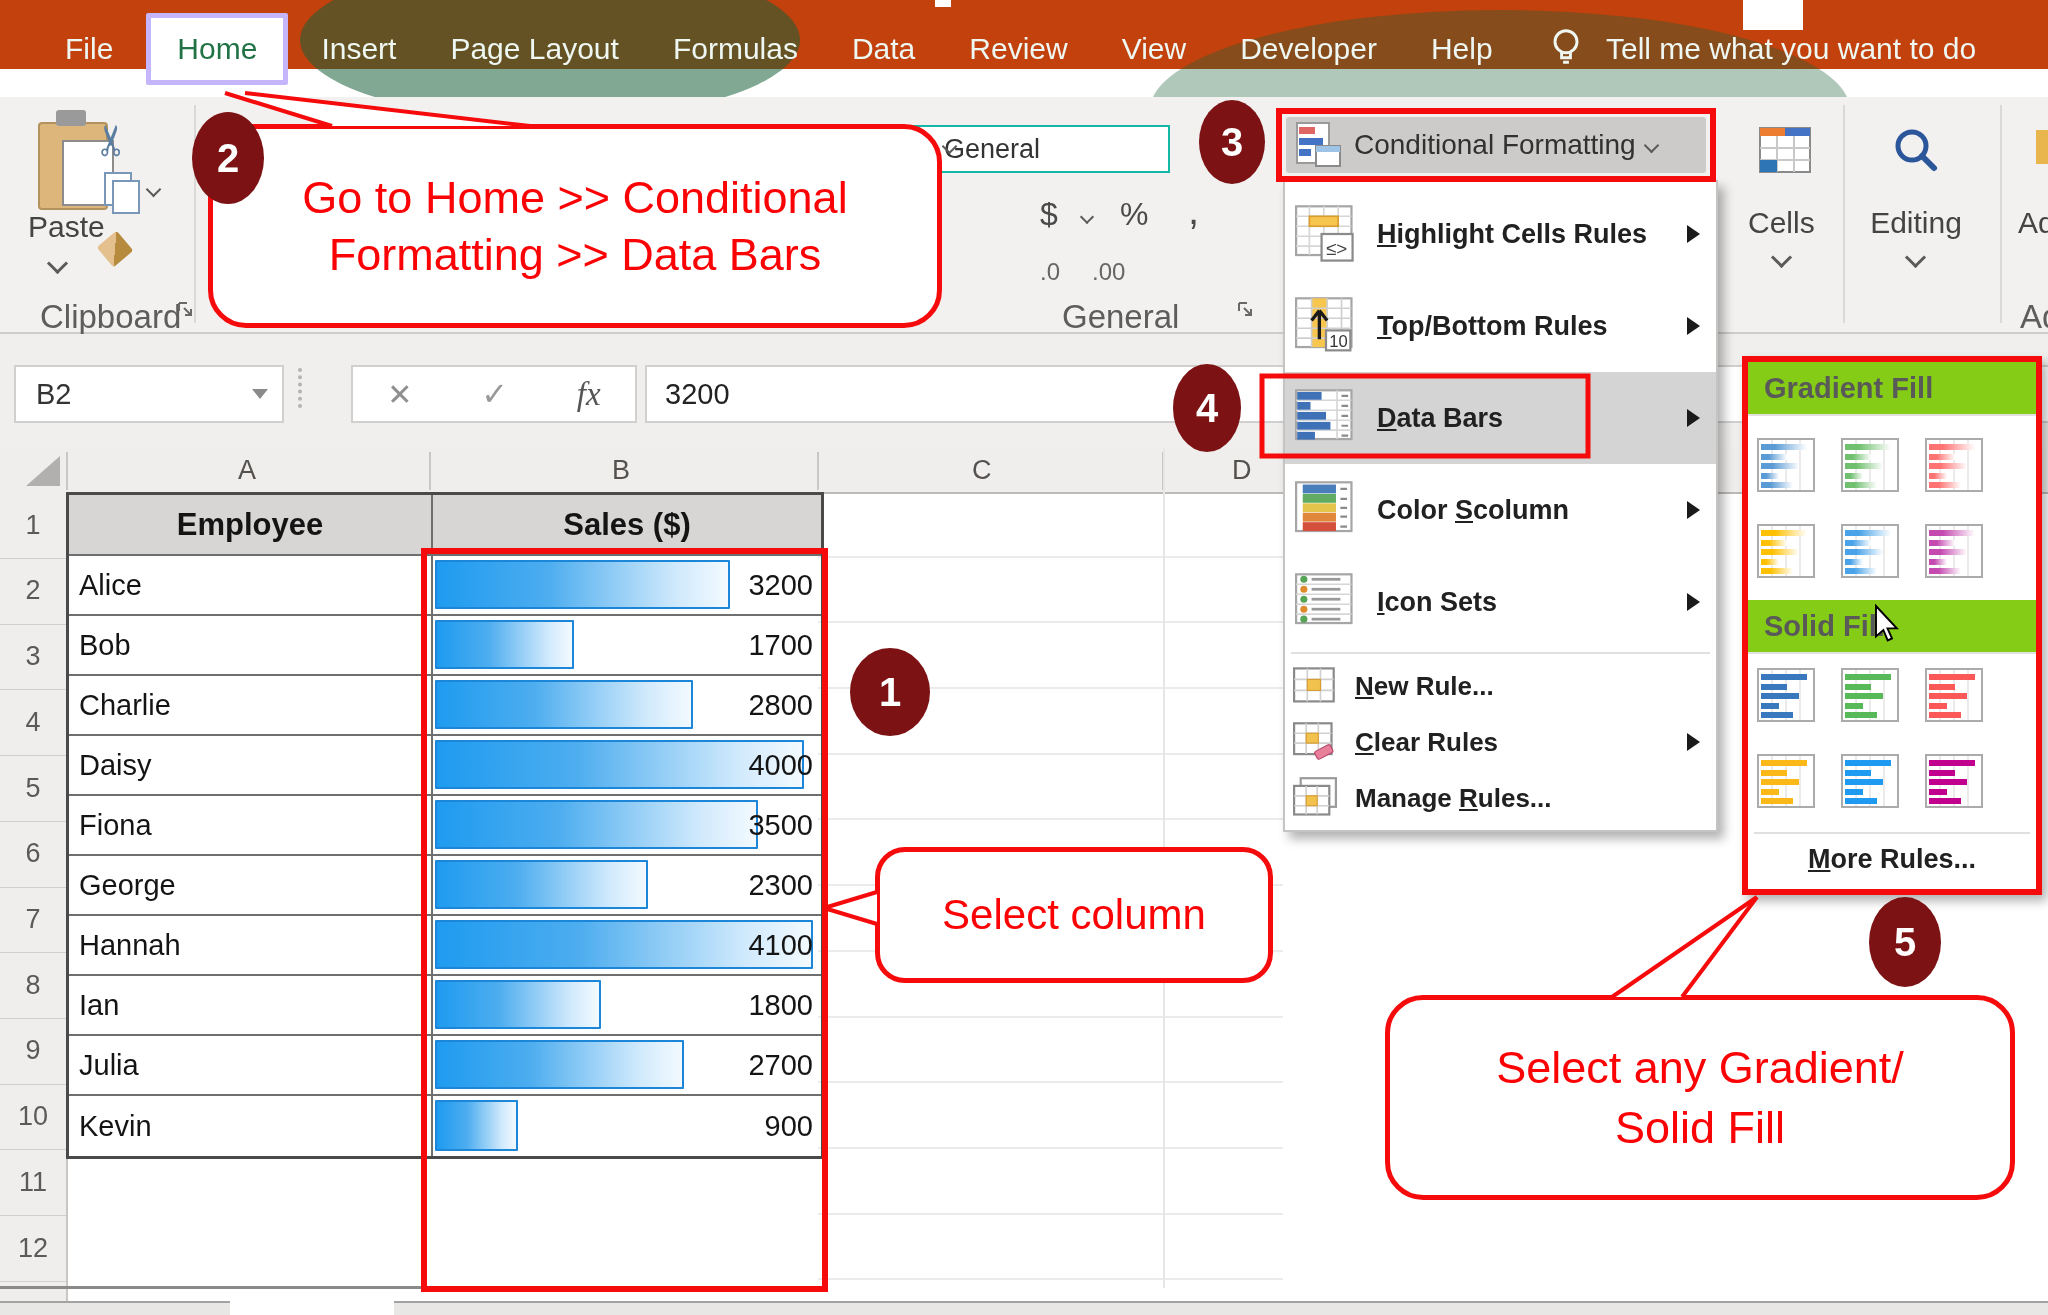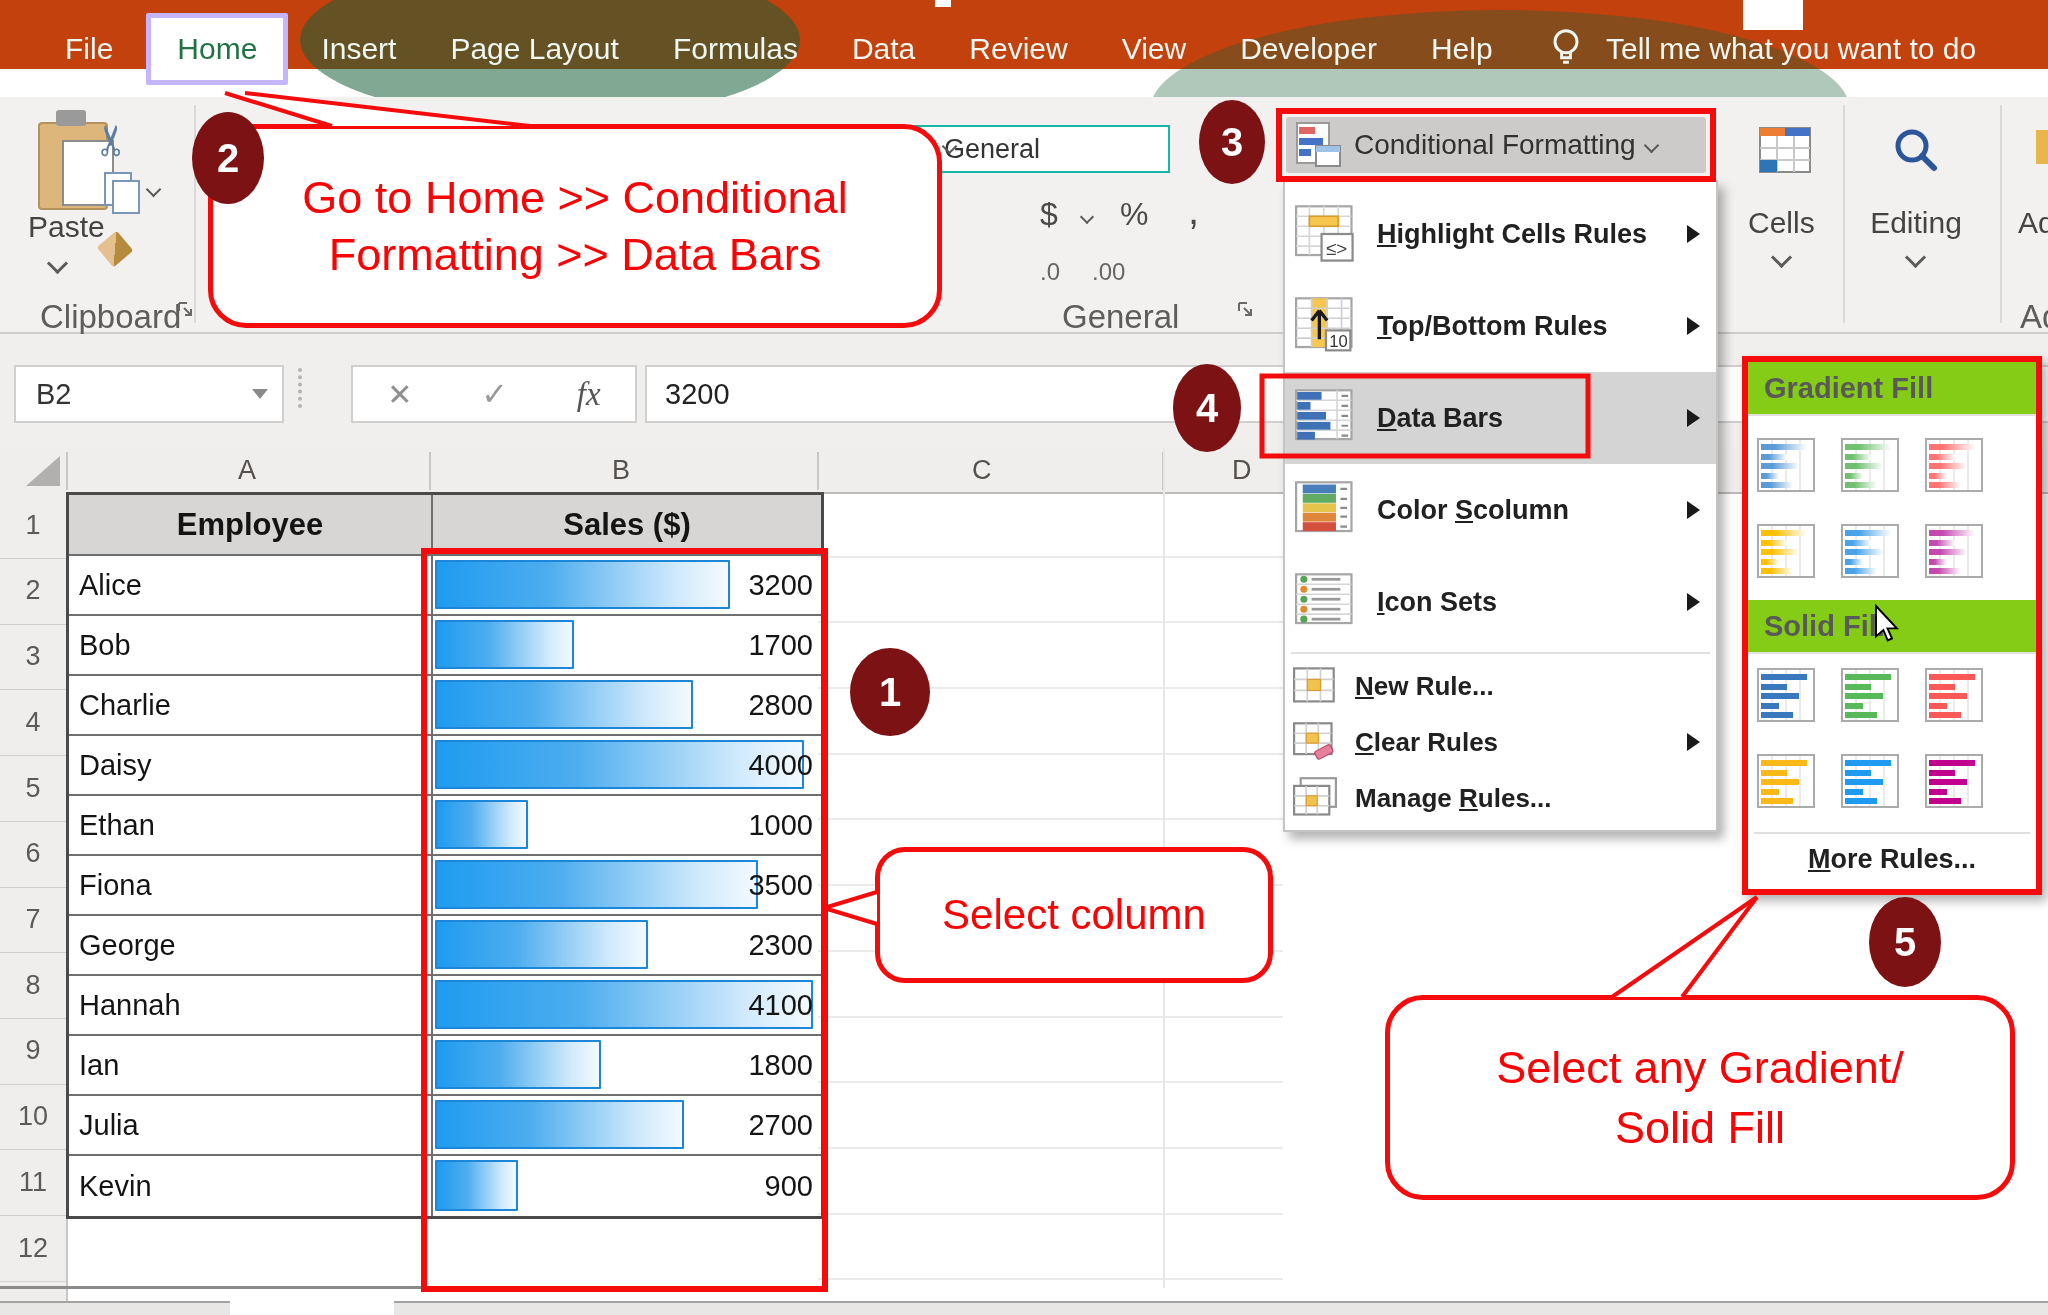--- a/index.html
+++ b/index.html
@@ -312,29 +312,20 @@
           <span class="val">2800</span>
         </div>
       </div>
       <div class="trow data">
         <div class="tcell c-a name-cell">
           <span>Daisy</span>
         </div>
         <div class="tcell c-b">
           <div class="dbar" style="width: calc(95.6% - 6px);"></div>
           <span class="val">4000</span>
-        </div>
-      </div>
-      <div class="trow data">
-        <div class="tcell c-a name-cell">
-          <span>Ethan</span>
-        </div>
-        <div class="tcell c-b">
-          <div class="dbar" style="width: calc(24.4% - 6px);"></div>
-          <span class="val">1000</span>
         </div>
       </div>
       <div class="trow data">
         <div class="tcell c-a name-cell">
           <span>Fiona</span>
         </div>
         <div class="tcell c-b">
           <div class="dbar" style="width: calc(83.8% - 6px);"></div>
           <span class="val">3500</span>
         </div>

